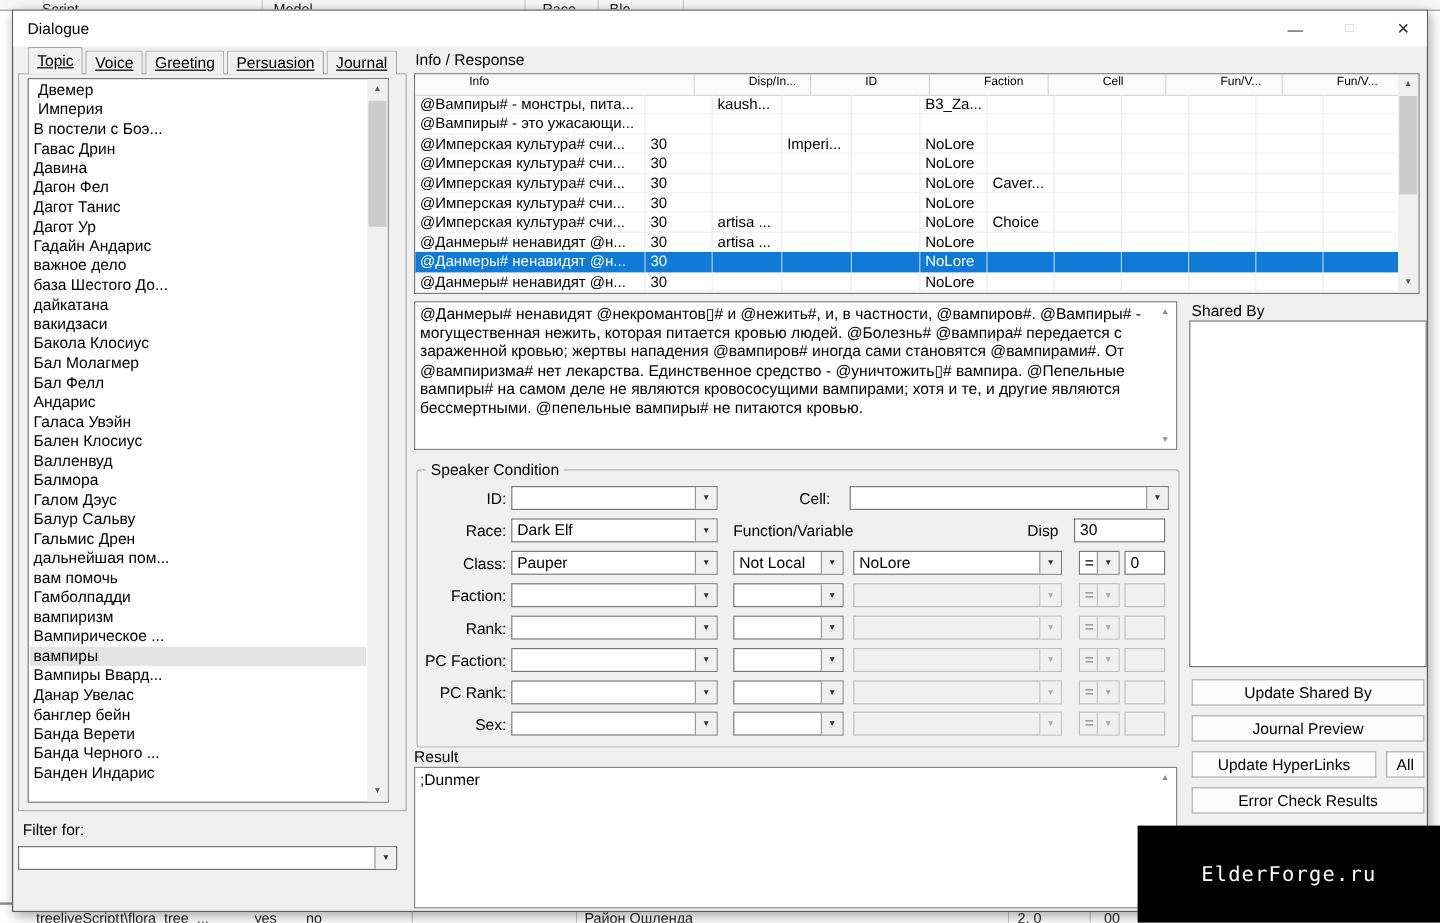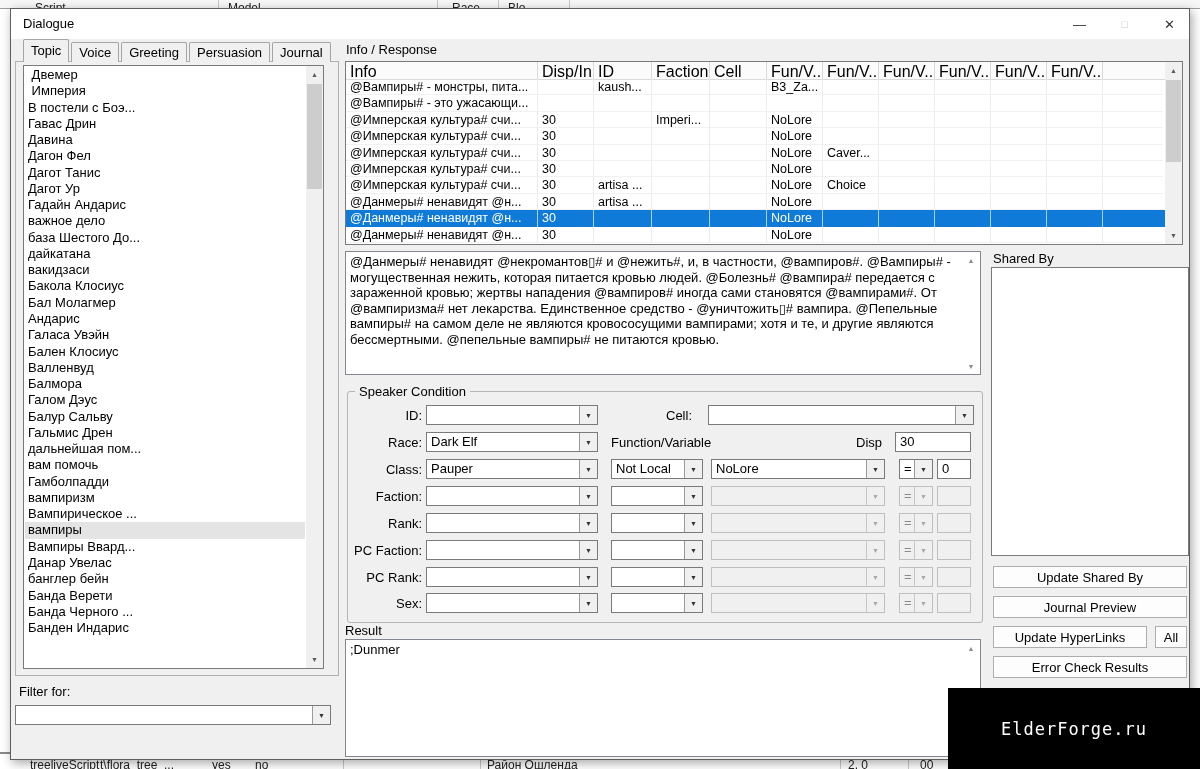--- a/index.html
+++ b/index.html
@@ -19,21 +19,21 @@
   #dlg{left:10px;top:8px;width:1178px;height:750px;background:#f0f0f0;border:1px solid #5f5f5f;
        box-shadow:2px 3px 10px rgba(0,0,0,.35);}
   #titlebar{left:0;top:0;width:1178px;height:30px;background:#ffffff;}
   #title{left:12px;top:7px;font-size:13px;}
   .wbtn{top:0;width:45px;height:30px;display:flex;align-items:center;justify-content:center;color:#333;}
   #btn-min{left:1046px;font-size:13px;}
   #btn-max{left:1091px;font-size:11px;color:#c9c9c9;}
   #btn-close{left:1136px;font-size:13px;}
 
   
-  #tabbar{left:12px;top:32px;height:21px;display:flex;align-items:flex-end;}
+  #tabbar{left:12px;top:32px;height:21px;display:flex;align-items:flex-end;text-decoration:underline;}
   .tab{border:1px solid #a5a5a5;border-bottom:none;background:#f0f0f0;height:19px;line-height:19px;
        padding:0 7px;margin-right:2px;font-size:13px;position:relative;z-index:1;
        border-radius:2px 2px 0 0;}
   .tab.active{height:22px;line-height:21px;z-index:3;background:#f0f0f0;}
   #tabpage{left:4px;top:52px;width:322px;height:613px;border:1px solid #b2b2b2;background:#f0f0f0;z-index:0;}
 
   
   .listbox{background:#fff;border:1px solid #7a7a7a;}
   #topiclist{left:12px;top:56px;width:299px;height:602px;z-index:2;}
   #topiclist-inner{position:absolute;left:1px;top:1px;right:18px;bottom:1px;overflow:hidden;}
@@ -44,21 +44,21 @@
   .sbv{position:absolute;width:17px;background:#f0f0f0;}
   .sbv .ar{position:absolute;left:0;width:17px;height:17px;display:flex;align-items:center;justify-content:center;
            font-size:7px;color:#5a5a5a;}
   .sbv .ar.up{top:0;}
   .sbv .ar.dn{bottom:0;}
   .sbv .thumb{position:absolute;left:1px;right:1px;background:#cdcdcd;}
 
   
   #infotable{left:334px;top:52px;width:836px;height:182px;background:#fff;border:1px solid #7a7a7a;overflow:hidden;}
   #tblhead{position:absolute;left:0;top:0;right:17px;height:17px;display:flex;background:#fbfbfb;border-bottom:1px solid #d9d9d9;}
-  .hcell{font-size:16px;padding:1px 0 0 4px;border-right:1px solid #d9d9d9;overflow:hidden;white-space:nowrap;box-sizing:border-box;flex:0 0 auto;}
+  .hcell{font-size:10px;padding:1px 0 0 4px;border-right:1px solid #d9d9d9;overflow:hidden;white-space:nowrap;box-sizing:border-box;flex:0 0 auto;margin-left:41px;}
   #tblbody{position:absolute;left:0;top:17px;right:17px;bottom:0;}
   .trow{display:flex;height:16.4px;}
   .tcell{font-size:12.5px;line-height:16.4px;padding-left:4px;border-right:1px solid #ececec;border-bottom:1px solid #f1f1f1;
          overflow:hidden;white-space:nowrap;box-sizing:border-box;flex:0 0 auto;}
   .trow.sel{background:#0f7ad8;color:#fff;}
   .trow.sel .tcell{border-right:1px solid rgba(255,255,255,.65);border-bottom:none;}
 
   
   .textbox{background:#fff;border:1px solid #828790;}
   #responsebox{left:334px;top:242px;width:634px;height:122px;}
@@ -158,20 +158,21 @@
         <div class="titem">Дагон Фел</div>
         <div class="titem">Дагот Танис</div>
         <div class="titem">Дагот Ур</div>
         <div class="titem">Гадайн Андарис</div>
         <div class="titem">важное дело</div>
         <div class="titem">база Шестого До...</div>
         <div class="titem">дайкатана</div>
         <div class="titem">вакидзаси</div>
         <div class="titem">Бакола Клосиус</div>
         <div class="titem">Бал Молагмер</div>
+        <div class="titem">Бал Фелл</div>
         <div class="titem">Андарис</div>
         <div class="titem">Галаса Увэйн</div>
         <div class="titem">Бален Клосиус</div>
         <div class="titem">Валленвуд</div>
         <div class="titem">Балмора</div>
         <div class="titem">Галом Дэус</div>
         <div class="titem">Балур Сальву</div>
         <div class="titem">Гальмис Дрен</div>
         <div class="titem">дальнейшая пом...</div>
         <div class="titem">вам помочь</div>

